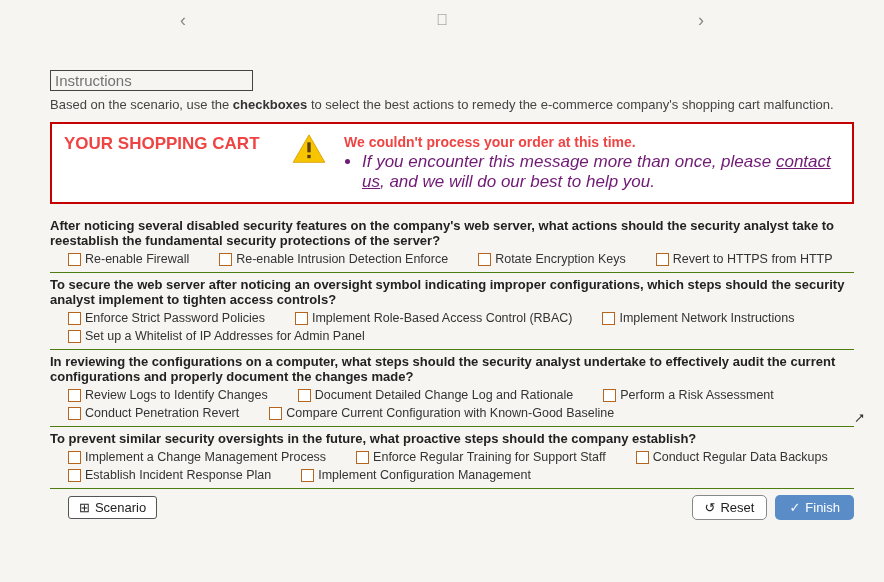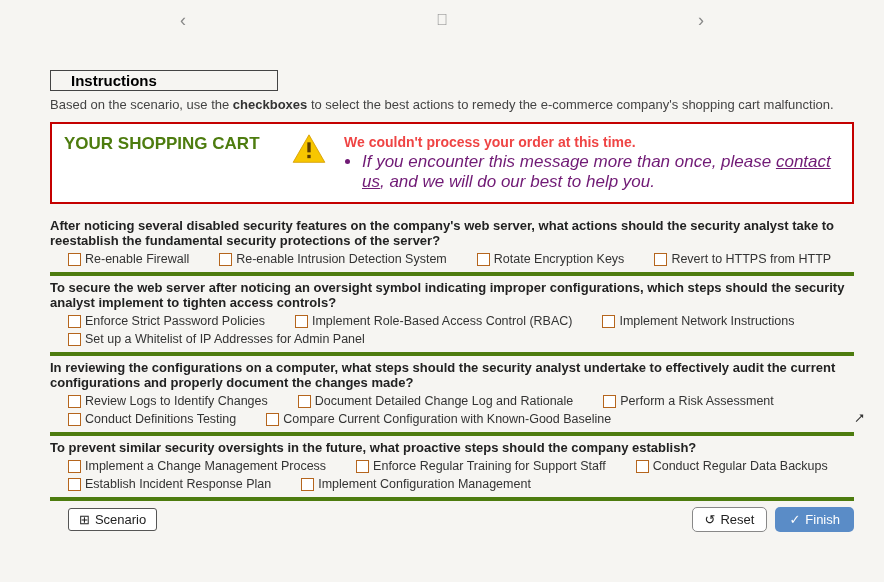--- a/index.html
+++ b/index.html
@@ -22,62 +22,62 @@
     color: #777;
   }
   .topbar .nav-arrow { font-size: 18px; color: #888; }
   .topbar .bookmark { font-size: 16px; color: #888; }
   .page {
     padding: 30px 30px 10px 50px;
   }
   .instructions-label {
     display: inline-block;
     border: 1px solid #444;
-    padding: 1px 120px 1px 20px;
-    font-weight: bold;
+    padding: 1px 120px 1px 4px;
+    font-weight: normal;
     font-size: 15px;
-    color: #000000;
+    color: #737373;
   }
   .instructions-text {
     margin: 6px 0 10px 0;
     font-size: 13px;
     color: #444;
   }
   .instructions-text b { color: #333; text-align: center; }
   .cart-box {
     border: 2px solid #c40000;
     padding: 10px 12px;
     background: #fff;
     display: flex;
     gap: 18px;
     align-items: flex-start;
     margin-bottom: 10px;
   }
   .cart-title {
-    color: #4d7c0f;
+    color: #ef4444;
     font-weight: bold;
     font-size: 17px;
     flex: 0 0 210px;
   }
   .warn-icon {
     flex: 0 0 34px;
     width: 34px;
     height: 30px;
   }
   .cart-msg { flex: 1; }
   .cart-msg-head {
     color: #ef4444;
     font-weight: bold;
     font-size: 14px;
   }
   .cart-msg ul { margin: 2px 0 0 18px; padding: 0; }
   .cart-msg li { font-size: 17px; color: #701a75; font-style: italic; }
   .cart-msg .contact { text-decoration: underline; }
   .qblock {
-    border-bottom: 4px solid #4d7c0f;
+    border-bottom: 1px solid #4d7c0f;
     padding: 4px 0 6px 0;
   }
   .qtext {
     font-weight: bold;
     font-size: 13px;
     color: #222;
     margin-bottom: 4px;
   }
   .opts {
     display: flex;
@@ -186,21 +186,21 @@
   <div id="questions">
       <div class="qblock">
         <div class="qtext">After noticing several disabled security features on the company's web server, what actions should the security analyst take to reestablish the fundamental security protections of the server?</div>
         <div class="opts">
           <div class="opt">
             <span class="cb"></span>
             <span>Re-enable Firewall</span>
           </div>
           <div class="opt">
             <span class="cb"></span>
-            <span>Re-enable Intrusion Detection System</span>
+            <span>Re-enable Intrusion Detection Enforce</span>
           </div>
           <div class="opt">
             <span class="cb"></span>
             <span>Rotate Encryption Keys</span>
           </div>
           <div class="opt">
             <span class="cb"></span>
             <span>Revert to HTTPS from HTTP</span>
           </div>
         </div>
@@ -236,21 +236,21 @@
           <div class="opt">
             <span class="cb"></span>
             <span>Document Detailed Change Log and Rationale</span>
           </div>
           <div class="opt">
             <span class="cb"></span>
             <span>Perform a Risk Assessment</span>
           </div>
           <div class="opt">
             <span class="cb"></span>
-            <span>Conduct Definitions Testing</span>
+            <span>Conduct Penetration Revert</span>
           </div>
           <div class="opt">
             <span class="cb"></span>
             <span>Compare Current Configuration with Known-Good Baseline</span>
           </div>
         </div>
       </div>
       <div class="qblock">
         <div class="qtext">To prevent similar security oversights in the future, what proactive steps should the company establish?</div>
         <div class="opts">

